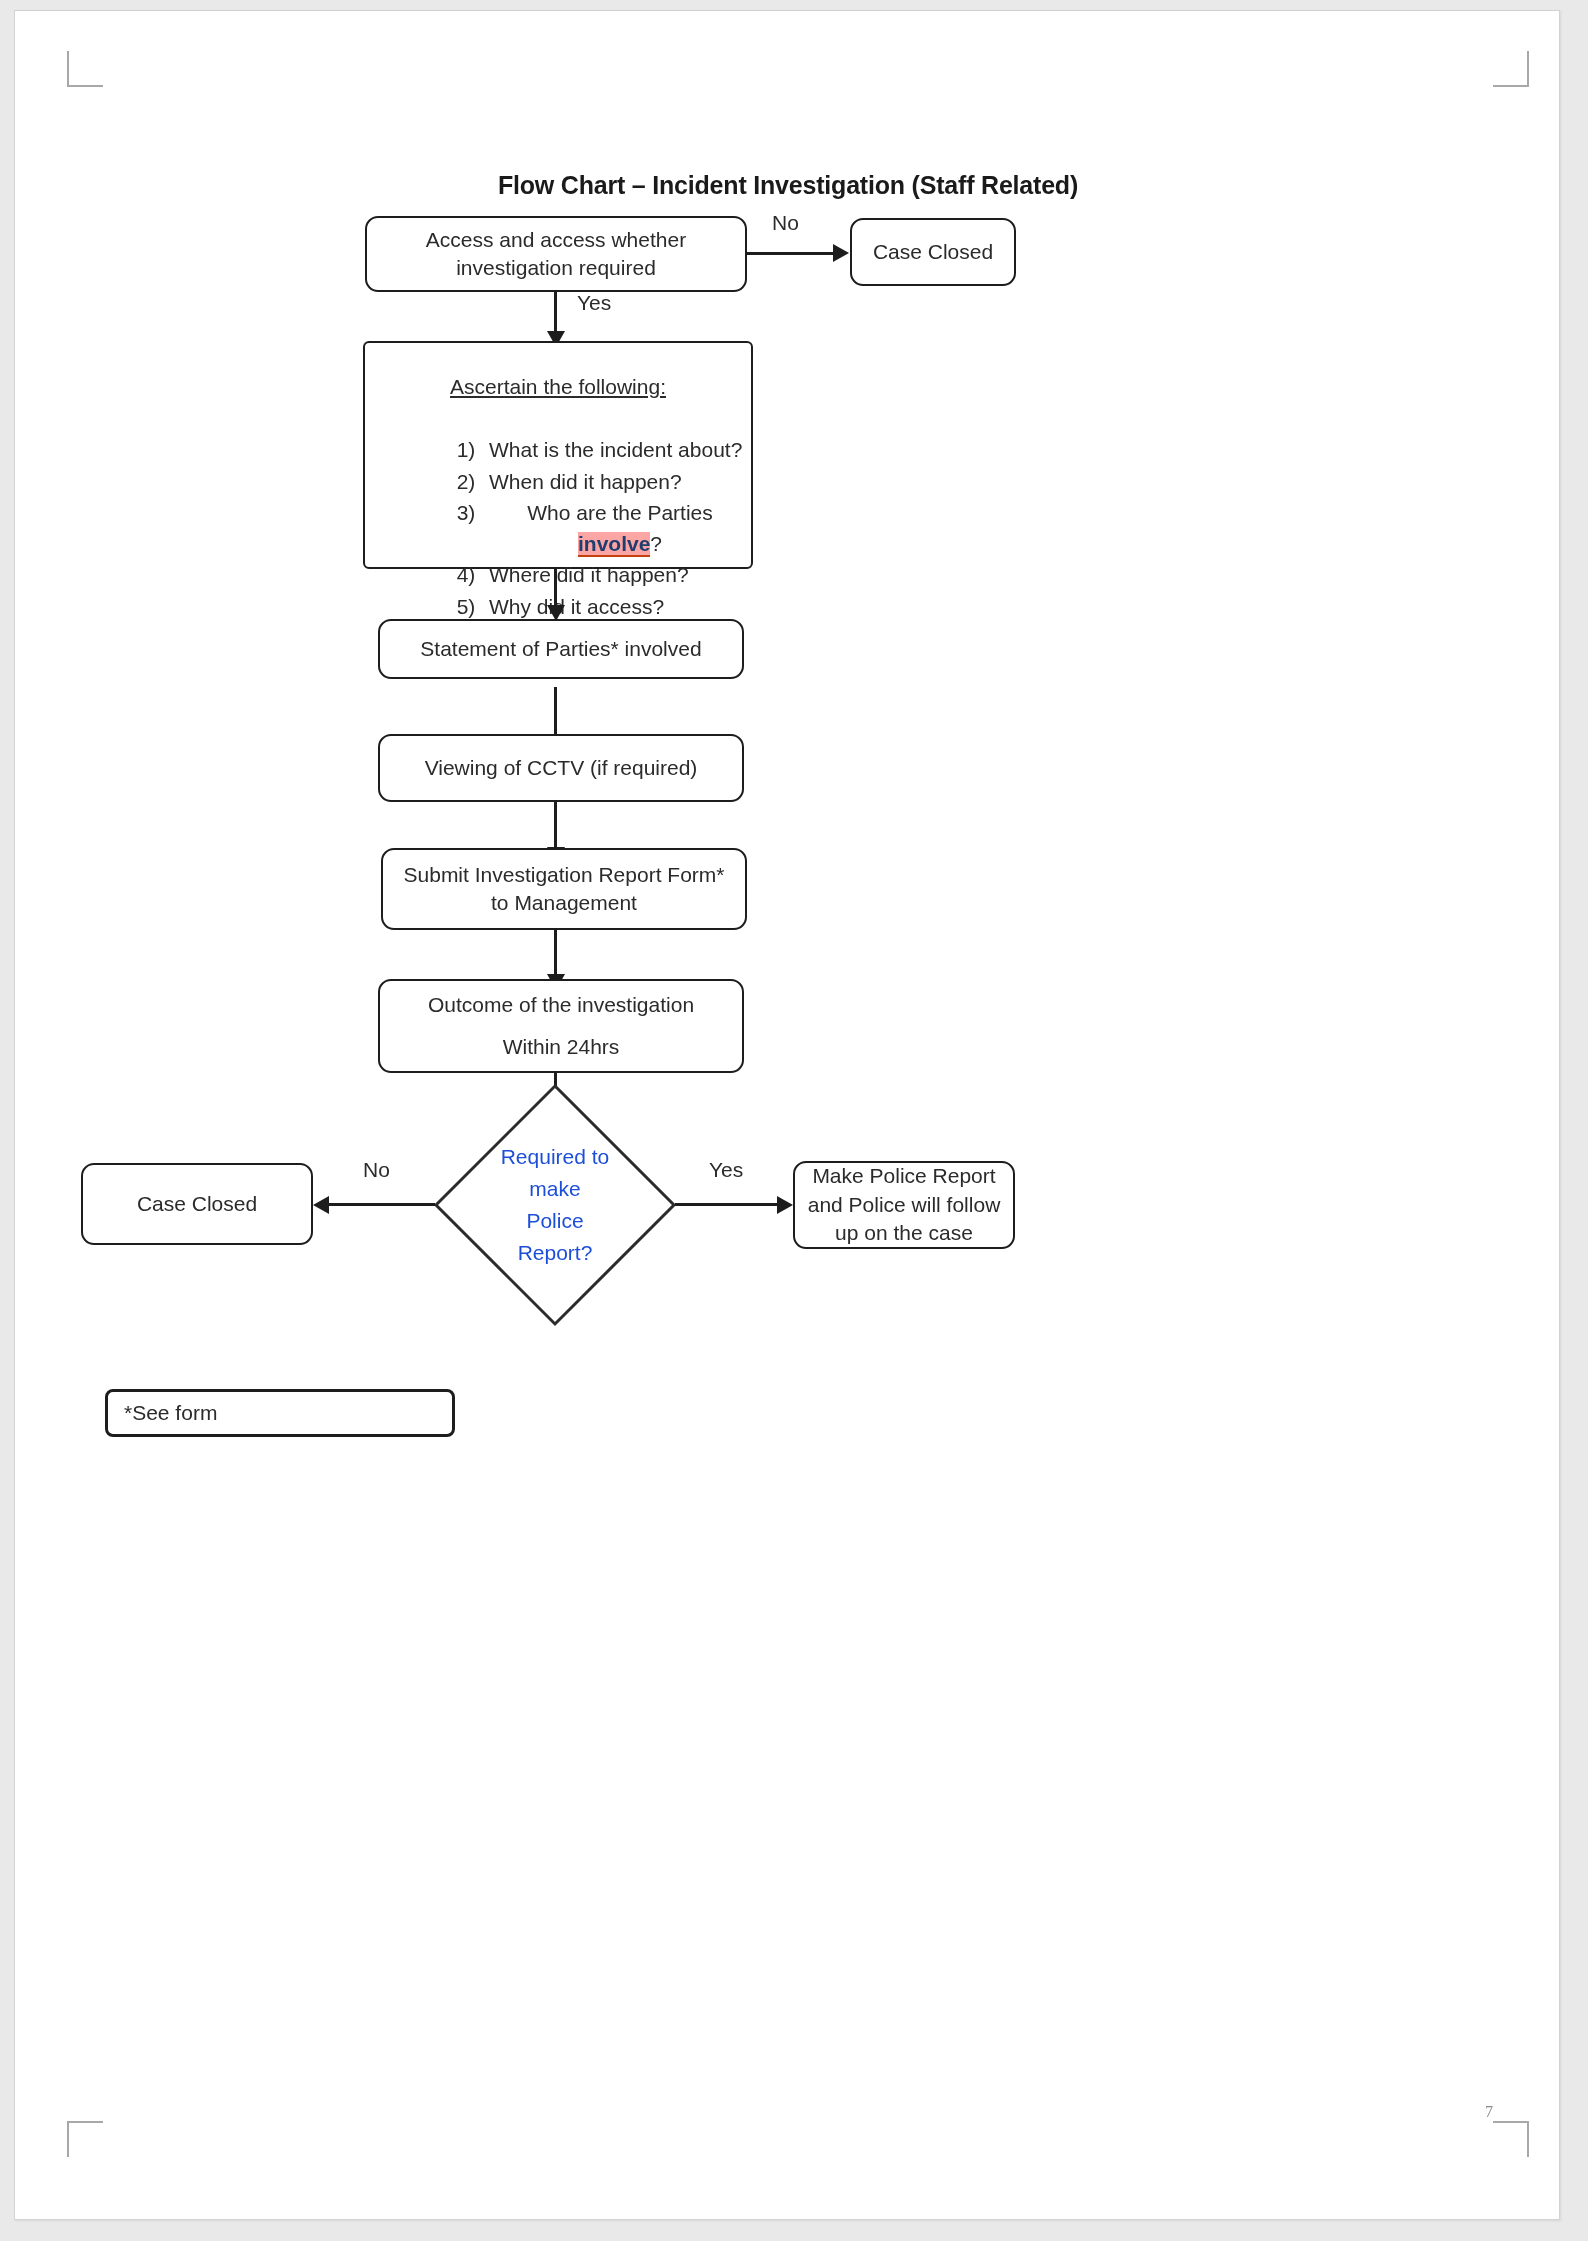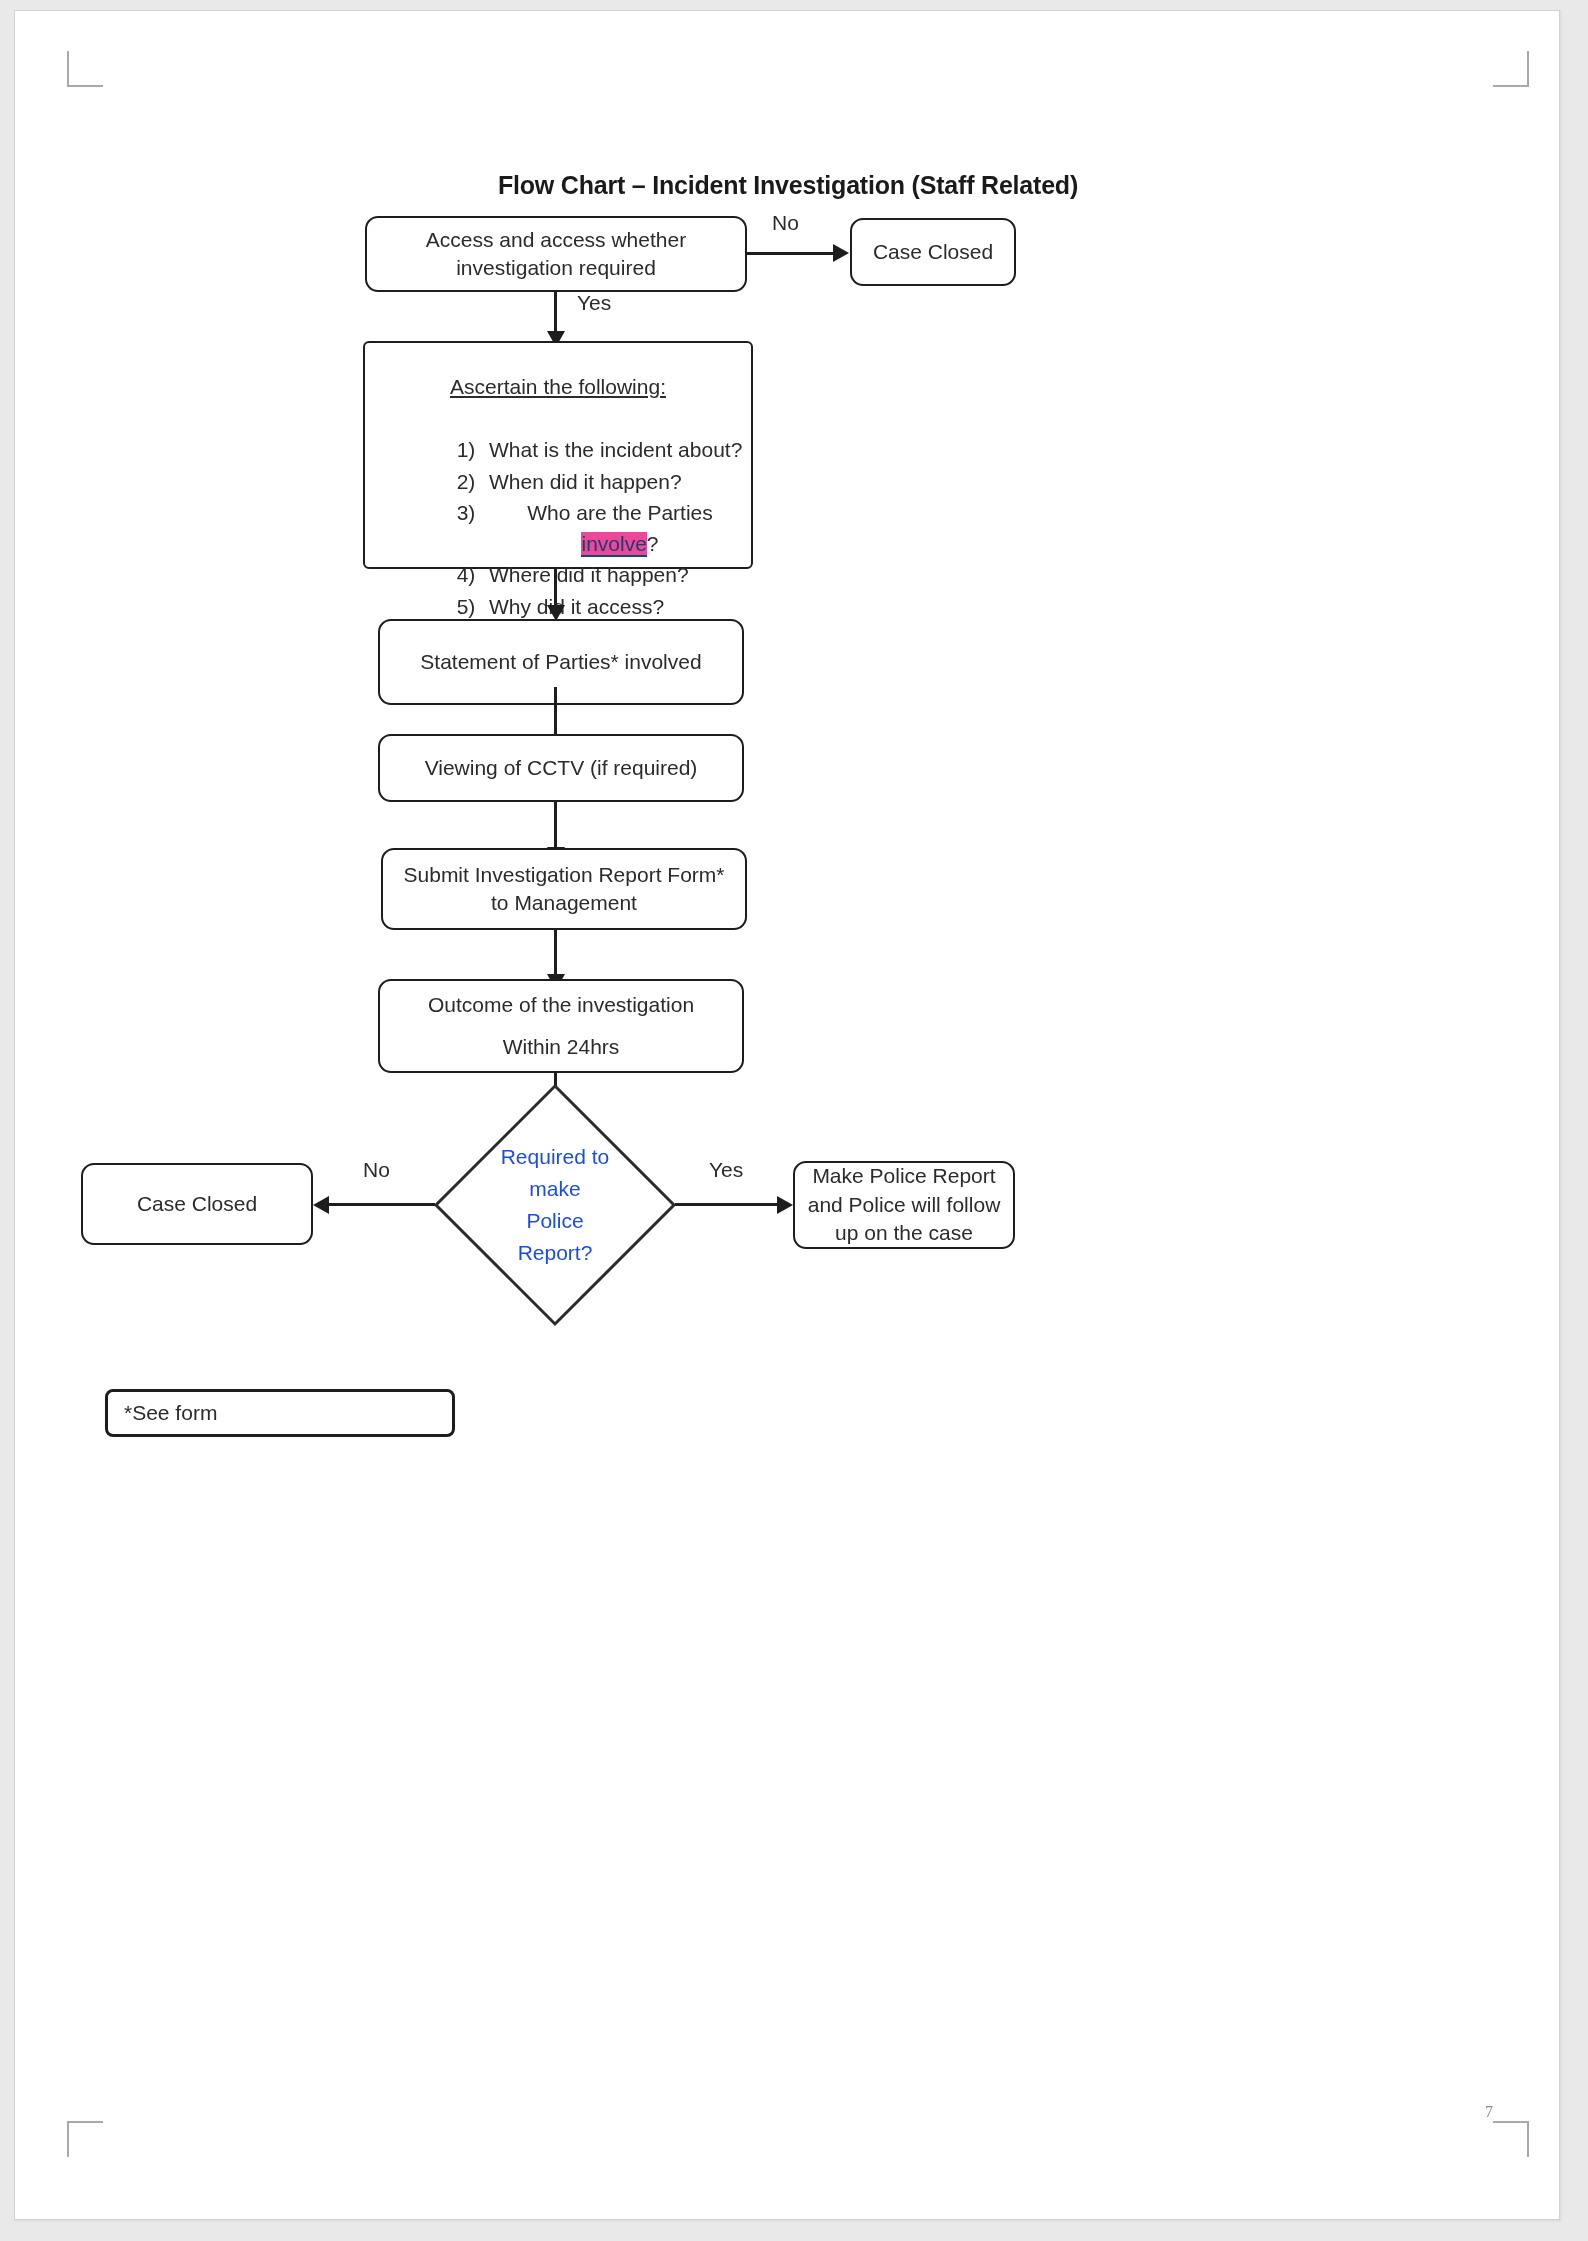--- a/index.html
+++ b/index.html
@@ -119,23 +119,24 @@
   }
   #ascertain-list li {
     display: flex;
     font-size: 21px;
     line-height: 1.49;
     color: #2b2b2b;
     padding-left: 78px;
   }
   #ascertain-list li .num { width: 46px; flex: 0 0 46px; }
   .spell-flag {
-    background: #ec4899;
-    border-bottom: 2px solid #0c4a6e;
+    background: #fca5a5;
+    border-bottom: 2px solid #c2410c;
     color: #1f3d6e;
+    font-weight: bold;
   }
 
   
   #node-footnote {
     justify-content: flex-start;
     text-align: left;
     padding-left: 16px;
     font-size: 21px;
   }
 
@@ -256,21 +257,21 @@
           <li>
             <span class="num">6)</span>
             <span>How it affects the operation</span>
           </li>
         </ul>
       </div>
 
       <div class="conn v" style="left:539px; top:558px; height:44px;"></div>
       <div class="arrowhead down" style="left:532px; top:594px;"></div>
 
-      <div class="node rounded" id="node-statement" style="left:363px; top:608px; width:366px; height:86px;">
+      <div class="node rounded" id="node-statement" style="left:363px; top:608px; width:366px; height:60px;">
         <span>Statement of Parties* involved</span>
       </div>
 
       <div class="conn v" style="left:539px; top:676px; height:56px;"></div>
       <div class="arrowhead down" style="left:532px; top:724px;"></div>
 
       <div class="node rounded" id="node-cctv" style="left:363px; top:723px; width:366px; height:68px;">
         <span>Viewing of CCTV  (if required)</span>
       </div>
 

